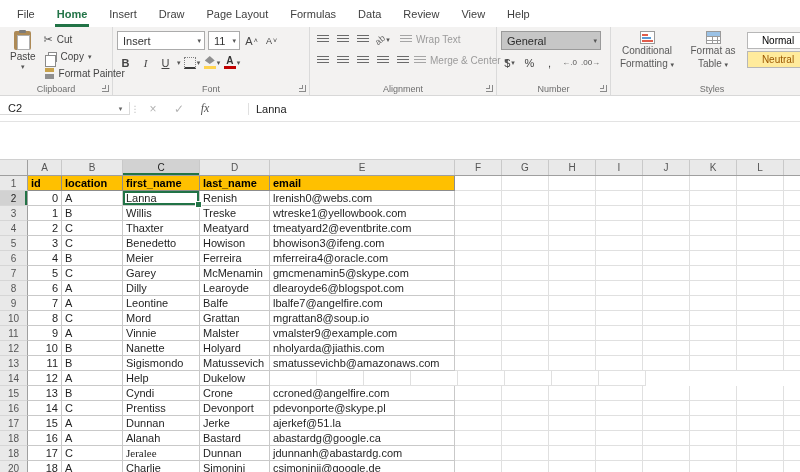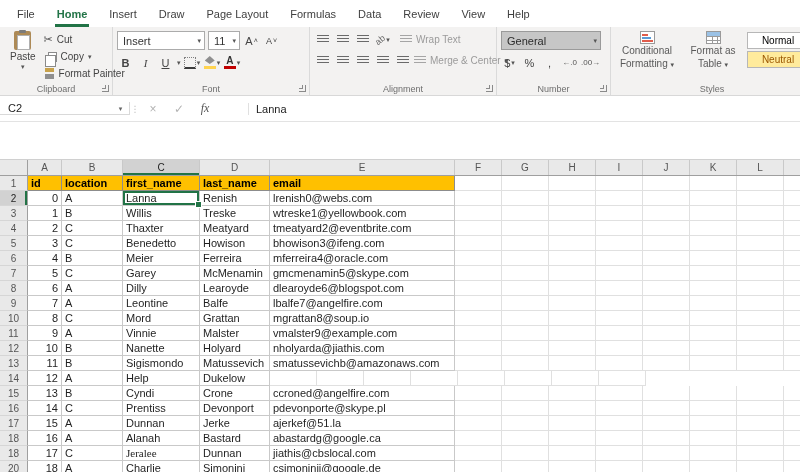--- a/index.html
+++ b/index.html
@@ -607,21 +607,21 @@
         <div class="cell" style="width: 47px;"></div>
         <div class="cell" style="width: 47px;"></div>
         <div class="cell" style="width: 47px;"></div>
       </div>
       <div class="grow">
         <div class="rowhdr">18</div>
         <div class="cell table num" style="width: 34px;">17</div>
         <div class="cell table" style="width: 61px;">C</div>
         <div class="cell table" style="width: 77px; font-family: Liberation Serif, serif;">Jeralee</div>
         <div class="cell table" style="width: 70px;">Dunnan</div>
-        <div class="cell table" style="width: 185px;">jiathis@cbslocal.com</div>
+        <div class="cell table" style="width: 185px;">jdunnanh@abastardg.com</div>
         <div class="cell" style="width: 47px;"></div>
         <div class="cell" style="width: 47px;"></div>
         <div class="cell" style="width: 47px;"></div>
         <div class="cell" style="width: 47px;"></div>
         <div class="cell" style="width: 47px;"></div>
         <div class="cell" style="width: 47px;"></div>
         <div class="cell" style="width: 47px;"></div>
         <div class="cell" style="width: 47px;"></div>
       </div>
       <div class="grow">

